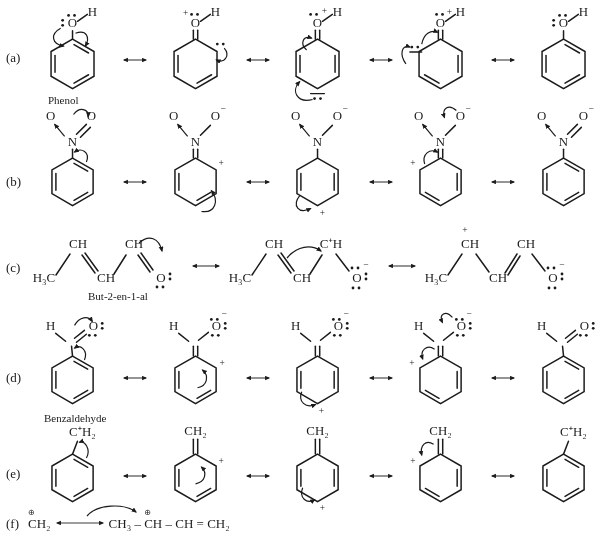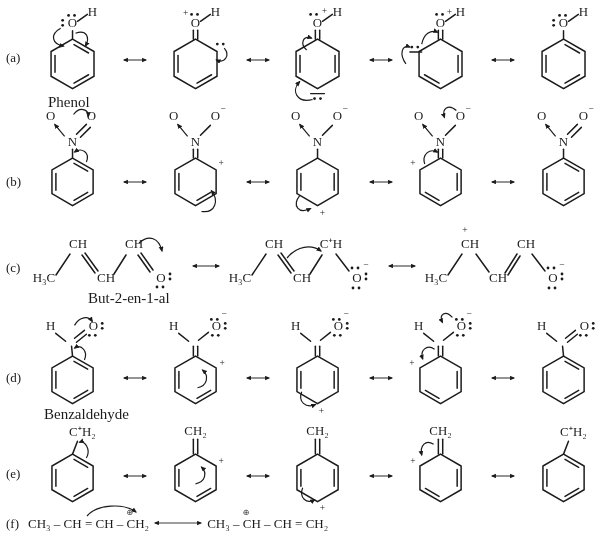--- a/index.html
+++ b/index.html
@@ -1,21 +1,21 @@
 <!DOCTYPE html>
 <html><head>
 <meta charset="utf-8">
 <style>
   html,body{margin:0;padding:0}
   body{width:610px;height:539px;overflow:hidden;background:#fff;
        font-family:"Liberation Serif",serif;color:#1b1b1b}
   #fig{padding:2px 0 0 4px;position:relative}
   .row{display:flex;align-items:flex-start;position:relative}
   .rlabel{width:22px;flex:0 0 22px;font-size:13px;text-align:left;padding-left:2px}
-  .caption{position:absolute;font-size:15px;white-space:nowrap}
+  .caption{position:absolute;font-size:11px;white-space:nowrap}
   svg text{font-family:"Liberation Serif",serif;fill:#1b1b1b}
   .at{font-size:13px}
   .sm{font-size:9.5px}
   .b{stroke:#1b1b1b;stroke-width:1.5;stroke-linecap:round;fill:none}
   .thin{stroke:#1b1b1b;stroke-width:1.3;stroke-linecap:round;fill:none}
   .arw{stroke:#1b1b1b;stroke-width:1.2;fill:none;marker-end:url(#mTri)}
   .d{fill:#1b1b1b}
   .resline{stroke:#3c3c3c;stroke-width:1.1;marker-start:url(#mTri);marker-end:url(#mTri)}
   .resvg{margin:0 1px}
   #rowf{font-size:13px;display:flex;align-items:center;margin-top:4px}
@@ -552,21 +552,21 @@
       <line class="b" x1="53" y1="42" x2="54" y2="52"></line>
     </g>
     <g>
       <circle class="d" cx="84" cy="19" r="1.4"></circle>
           <circle class="d" cx="84" cy="24" r="1.4"></circle>
       <circle class="d" cx="71" cy="31" r="1.4"></circle>
           <circle class="d" cx="77" cy="31" r="1.4"></circle>
     </g>
   </svg>
 
-  <div class="caption" style="left:40px;top:102px">Benzaldehyde</div>
+  <div class="caption" style="left:40px;top:108px">Benzaldehyde</div>
 </div>
 
 <div class="row" style="height:92px">
   <div class="rlabel" style="margin-top:46px">(e)</div>
 
   <svg width="92" height="92" viewBox="9 0 92 92">
     <g>
       <path class="b" d="M54,34 L74.8,46 L74.8,70 L54,82 L33.2,70 L33.2,46 Z"></path>
       <line class="b" x1="55.5" y1="39.3" x2="69.3" y2="47.3"></line>
       <line class="b" x1="37.2" y1="49.5" x2="37.2" y2="66.5"></line>
@@ -658,21 +658,21 @@
     <g>
       <text class="at" x="64" y="16" text-anchor="middle">C⁺H₂</text>
       <line class="b" x1="54" y1="34" x2="59" y2="21"></line>
     </g>
   </svg>
 </div>
 
 <div id="rowf" class="row">
   <div class="rlabel">(f)</div>
   <div class="formula">
-    <span>CH₃ – CH = CH – </span><span class="cat"><span class="oplus">⊕</span><span>CH₂</span></span><svg class="resvg" width="56" height="12" style="vertical-align:-1px">
+    <span class="cat"><span class="oplus">⊕</span><span>CH₂</span></span><svg class="resvg" width="56" height="12" style="vertical-align:-1px">
           <line class="resline" x1="5" y1="6" x2="51" y2="6"></line>
         </svg><span>CH₃ – </span><span class="cat"><span class="oplus">⊕</span><span>CH</span></span><span> – CH = CH₂</span>
     <svg class="farc" width="58" height="16" style="left:56px">
       <path class="arw" d="M3,13 C13,1 40,0 52,9"></path>
     </svg>
   </div>
 </div>
 
 </div>
 

